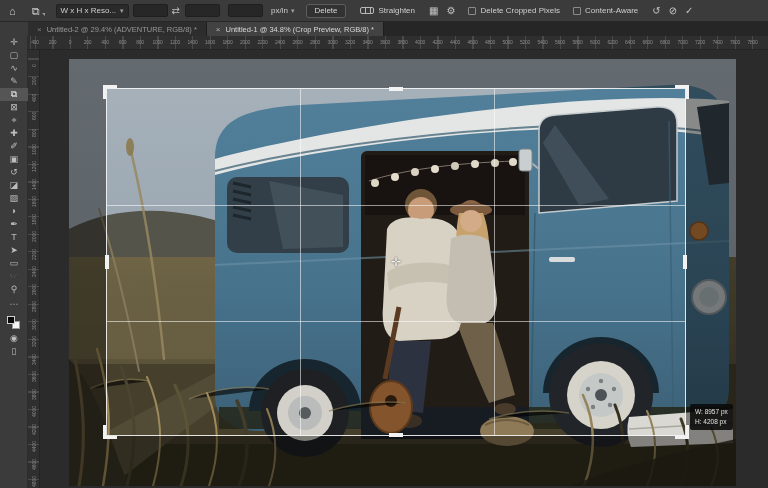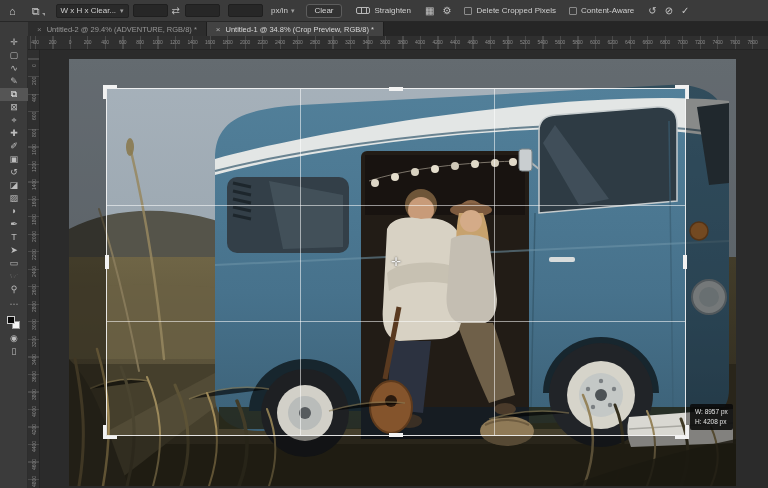--- a/index.html
+++ b/index.html
@@ -113,32 +113,32 @@
 </style>
 </head>
 <body>
 
 <div id="app">
 
   <div id="options-bar">
     <div id="home-btn" class="ob-icon">⌂</div>
     <div id="tool-btn" class="ob-icon">⧉</div>
     <div class="preset">
-      <span>W x H x Clear...</span>
+      <span>W x H x Reso...</span>
       <span class="caret">▾</span>
     </div>
     <div class="field"></div>
     <div class="swap">⇄</div>
     <div class="field"></div>
     <div class="field gap8"></div>
     <div class="units">
       <span>px/in</span>
       <span class="caret">▾</span>
     </div>
-    <div class="btn">Clear</div>
+    <div class="btn">Delete</div>
     <div class="level"></div>
     <div class="ob-label">Straighten</div>
     <div class="ob-icon gap14">▦</div>
     <div class="ob-icon gap8">⚙</div>
     <div class="cb"></div>
     <div class="cb-label">Delete Cropped Pixels</div>
     <div class="cb"></div>
     <div class="cb-label">Content-Aware</div>
     <div class="ob-icon gap14">↺</div>
     <div class="ob-icon gap8">⊘</div>

